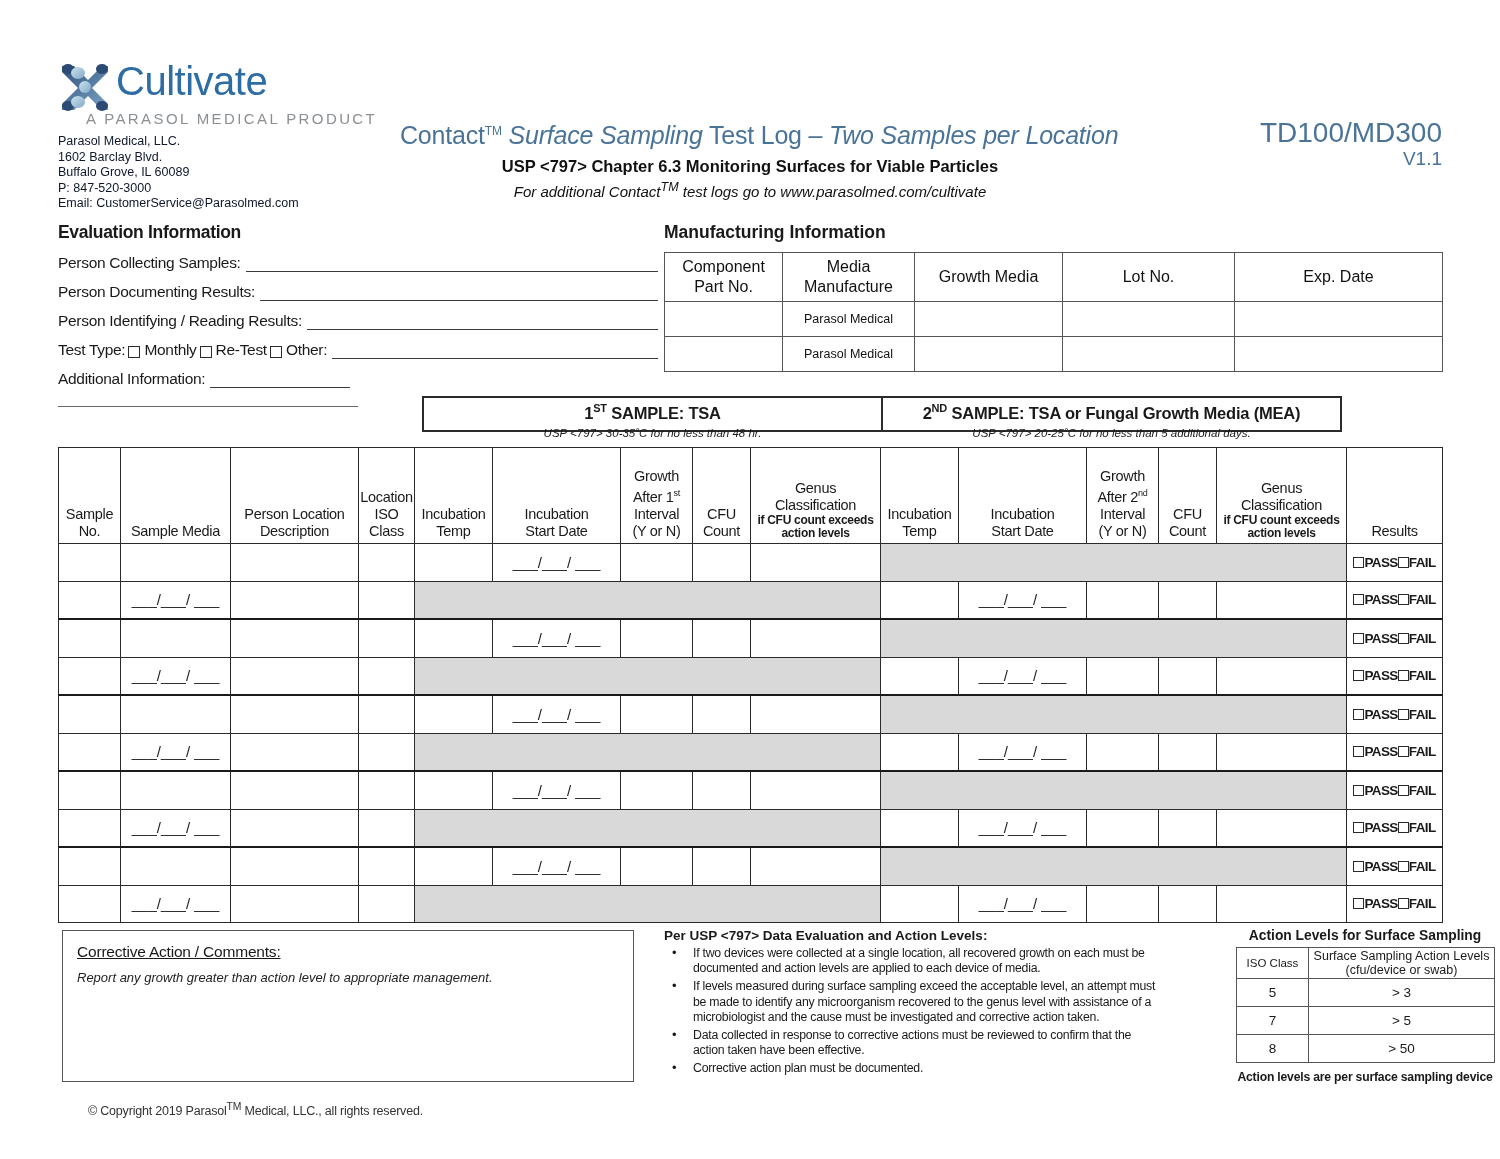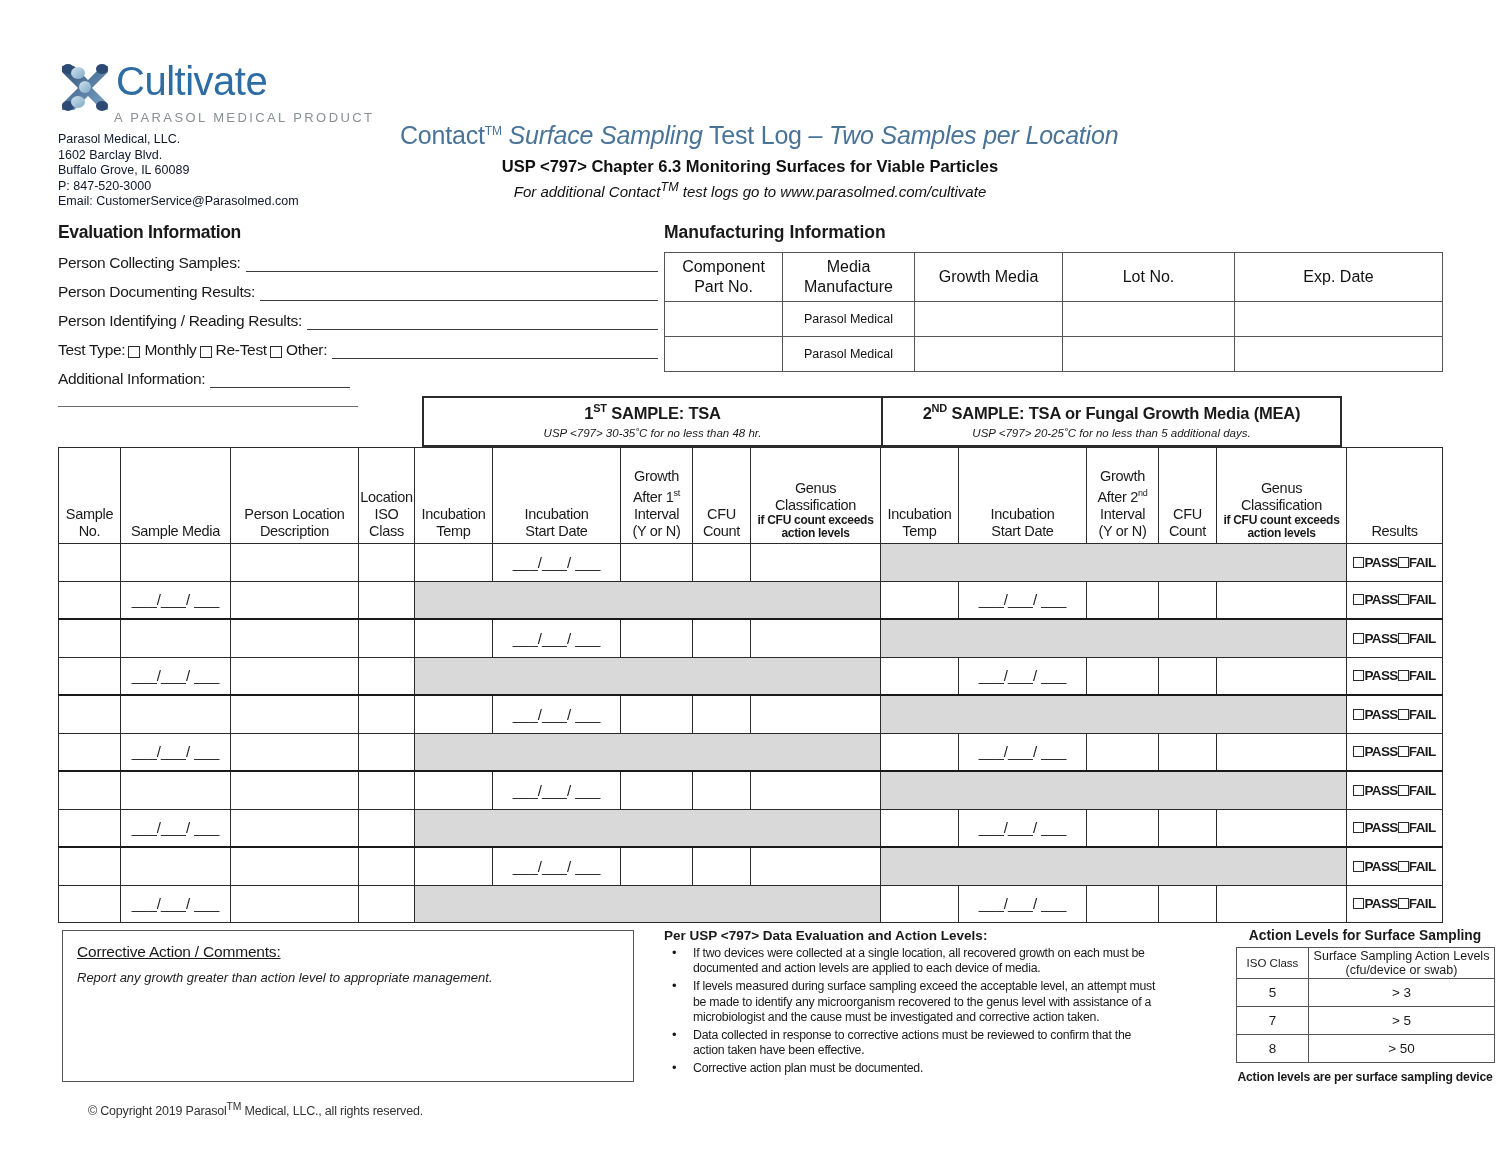--- a/index.html
+++ b/index.html
@@ -12,21 +12,21 @@
     overflow:hidden;
   }
   .page{position:absolute;inset:0;}
 
   
   .header{position:absolute;left:0;top:12px;width:1500px;height:215px;}
   .logo-block{position:absolute;left:58px;top:48px;width:330px;}
   .logo-row{display:flex;align-items:flex-start;gap:6px;}
   .logo-mark{width:52px;height:54px;flex:0 0 auto;}
   .logo-word{font-size:40px;line-height:42px;color:#2e6ca4;letter-spacing:-0.5px;font-weight:400;}
-  .logo-sub{font-size:13px;letter-spacing:2.4px;color:#8a8f94;margin-left:56px;margin-top:-4px;}
+  .logo-sub{font-size:15px;letter-spacing:2.4px;color:#8a8f94;margin-left:28px;margin-top:-4px;}
   .addr{margin-top:7px;font-size:12.5px;line-height:15.5px;color:#0f172a;}
 
   .title-block{position:absolute;left:400px;top:104px;width:700px;text-align:center;}
   .t-main{font-size:25px;color:#4a7398;line-height:30px;white-space:nowrap;letter-spacing:-0.2px;}
   .t-main .it{font-style:italic;}
   .t-main sup{font-size:12px;vertical-align:super;}
   .t-sub{font-size:16.5px;font-weight:bold;color:#111;margin-top:7px;}
   .t-sub2{font-size:15px;font-style:italic;color:#111;margin-top:4px;}
 
   .doc-id{position:absolute;right:58px;top:106px;text-align:right;color:#4a7398;}
@@ -45,21 +45,21 @@
 
   
   .mfg{position:absolute;left:664px;top:222px;width:778px;}
   .mfg-h{font-size:17.5px;font-weight:bold;letter-spacing:0px;}
   table.mfg-t{border-collapse:collapse;margin-top:9px;width:778px;table-layout:fixed;}
   table.mfg-t td{border:1.4px solid #555;text-align:center;font-size:16px;color:#111;}
   table.mfg-t td.hd{height:46px;line-height:20px;}
   table.mfg-t td.body{height:32px;font-size:12.5px;}
 
   
-  .banners{position:absolute;left:422px;top:396px;width:920px;height:51px;display:flex;}
+  .banners{position:absolute;left:422px;top:396px;width:920px;height:36px;display:flex;}
   .banner{flex:1 1 0;border:2px solid #2b2b2b;border-right-width:1px;text-align:center;padding-top:4px;box-sizing:border-box;}
   .banner:last-child{border-right-width:2px;border-left-width:1px;}
   .b1{font-size:16.5px;font-weight:bold;letter-spacing:-0.2px;}
   .b1 sup{font-size:11px;}
   .b2{font-size:11.5px;font-style:italic;margin-top:4px;}
 
   
   .main-wrap{position:absolute;left:58px;top:447px;width:1384px;}
   table.main{border-collapse:collapse;table-layout:fixed;width:1384px;}
   table.main th,table.main td{border:1.2px solid #2b2b2b;padding:0;}
@@ -139,20 +139,24 @@
         <div>Email: CustomerService@Parasolmed.com</div>
       </div>
     </div>
 
     <div class="title-block">
       <div class="t-main"><span>Contact</span><sup>TM</sup> <span class="it">Surface Sampling</span> <span>Test Log</span> <span class="it">– Two Samples per Location</span></div>
       <div class="t-sub">USP &lt;797&gt; Chapter 6.3 Monitoring Surfaces for Viable Particles</div>
       <div class="t-sub2"><span>For additional Contact</span><sup>TM</sup> <span>test logs go to www.parasolmed.com/cultivate</span></div>
     </div>
 
+    <div class="doc-id">
+      <div class="n">TD100/MD300</div>
+      <div class="v">V1.1</div>
+    </div>
   </div>
 
   <div class="eval">
     <div class="sec-h">Evaluation Information</div>
 
     <div class="eval-row">
       <span class="lbl">Person Collecting Samples:</span>
       <span class="rule"></span>
     </div>
     <div class="eval-row">

